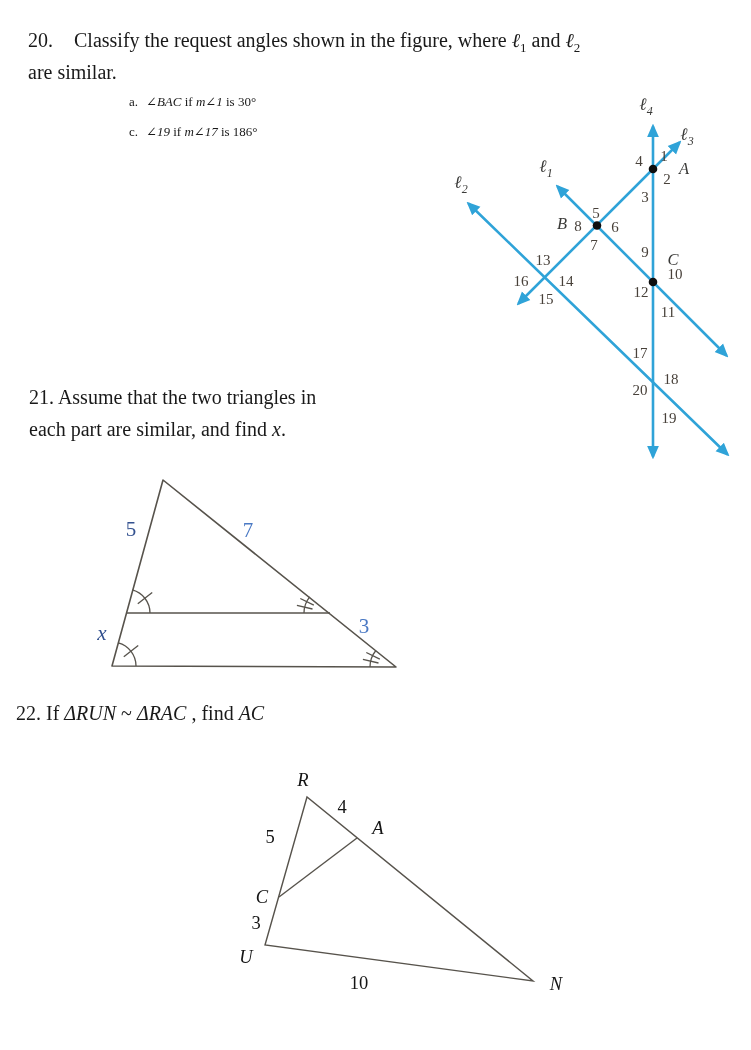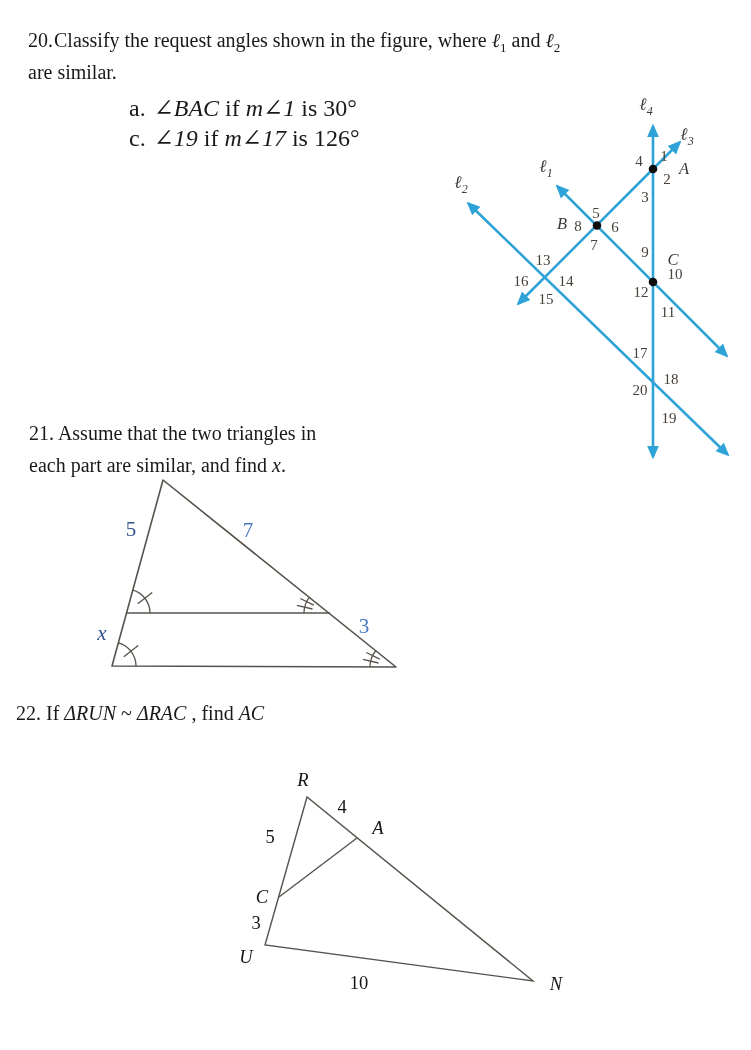--- a/index.html
+++ b/index.html
@@ -2,24 +2,24 @@
 <html><head>
 <meta charset="utf-8">
 <style>
   html,body { margin:0; padding:0; background:#ffffff; }
   .page {
     position:relative; width:751px; height:1050px; background:#ffffff;
     font-family:"Liberation Serif","DejaVu Serif",serif; color:#191919; overflow:hidden;
   }
   .p-title { position:absolute; font-size:20px; line-height:32px; }
   .p20-title { left:28px; top:24px; width:712px; }
-  .p20-title .num-lbl { margin-right:1px; }
-  .p21-title { left:29px; top:381px; width:420px;margin-top:36px; }
+  .p20-title .num-lbl { margin-right:21px; }
+  .p21-title { left:29px; top:381px; width:420px; }
   .p22-title { left:16px; top:697px; width:480px; }
-  .p20-list { position:absolute; left:129px; top:94px; font-size:24px; }
+  .p20-list { position:absolute; left:129px; top:94px; font-size:13px; }
   .p20-item { height:29.5px; white-space:nowrap; }
   .p20-item .letter { margin-right:8px; }
   .it { font-style:italic; }
   sub.s { font-size:13px; line-height:0; }
   svg.fig { position:absolute; overflow:visible; }
   
   .bl { stroke:#2fa3d8; stroke-width:2.6; stroke-linecap:round; }
   .num { font-size:15px; fill:#48413a; text-anchor:middle; font-family:"Liberation Serif","DejaVu Serif",serif; }
   .ptl { font-size:16.5px; font-style:italic; fill:#3a3a38; text-anchor:middle; }
   .lnl { font-size:17.5px; font-style:italic; fill:#3a3a38; text-anchor:middle; }
@@ -35,21 +35,21 @@
 </style>
 </head>
 <body>
 
 <div class="page">
 
   <div class="p-title p20-title"><span class="num-lbl">20.</span><span>Classify the request angles shown in the figure, where </span><span class="it">ℓ</span><sub class="s">1</sub><span> and </span><span class="it">ℓ</span><sub class="s">2</sub><br><span>are similar.</span></div>
 
   <div class="p20-list">
     <div class="p20-item"><span class="letter">a.</span><span class="it">∠BAC</span><span> if </span><span class="it">m∠1</span><span> is </span><span>30°</span></div>
-    <div class="p20-item"><span class="letter">c.</span><span class="it">∠19</span><span> if </span><span class="it">m∠17</span><span> is </span><span>126°</span></div>
+    <div class="p20-item"><span class="letter">c.</span><span class="it">∠19</span><span> if </span><span class="it">m∠17</span><span> is </span><span>186°</span></div>
   </div>
 
   <svg class="fig" style="left:440px; top:85px;" width="311" height="390" viewBox="440 85 311 390">
     <defs>
       <marker id="arr" viewBox="0 0 10 10" refX="7.5" refY="5" markerWidth="5.2" markerHeight="5.2" orient="auto-start-reverse">
         <path d="M0,0.6 L10,5 L0,9.4 z" fill="#2fa3d8"></path>
       </marker>
     </defs>
     <line class="bl" x1="653" y1="127" x2="653" y2="456" marker-start="url(#arr)" marker-end="url(#arr)"></line>
     <line class="bl" x1="679" y1="143" x2="519" y2="303" marker-start="url(#arr)" marker-end="url(#arr)"></line>

